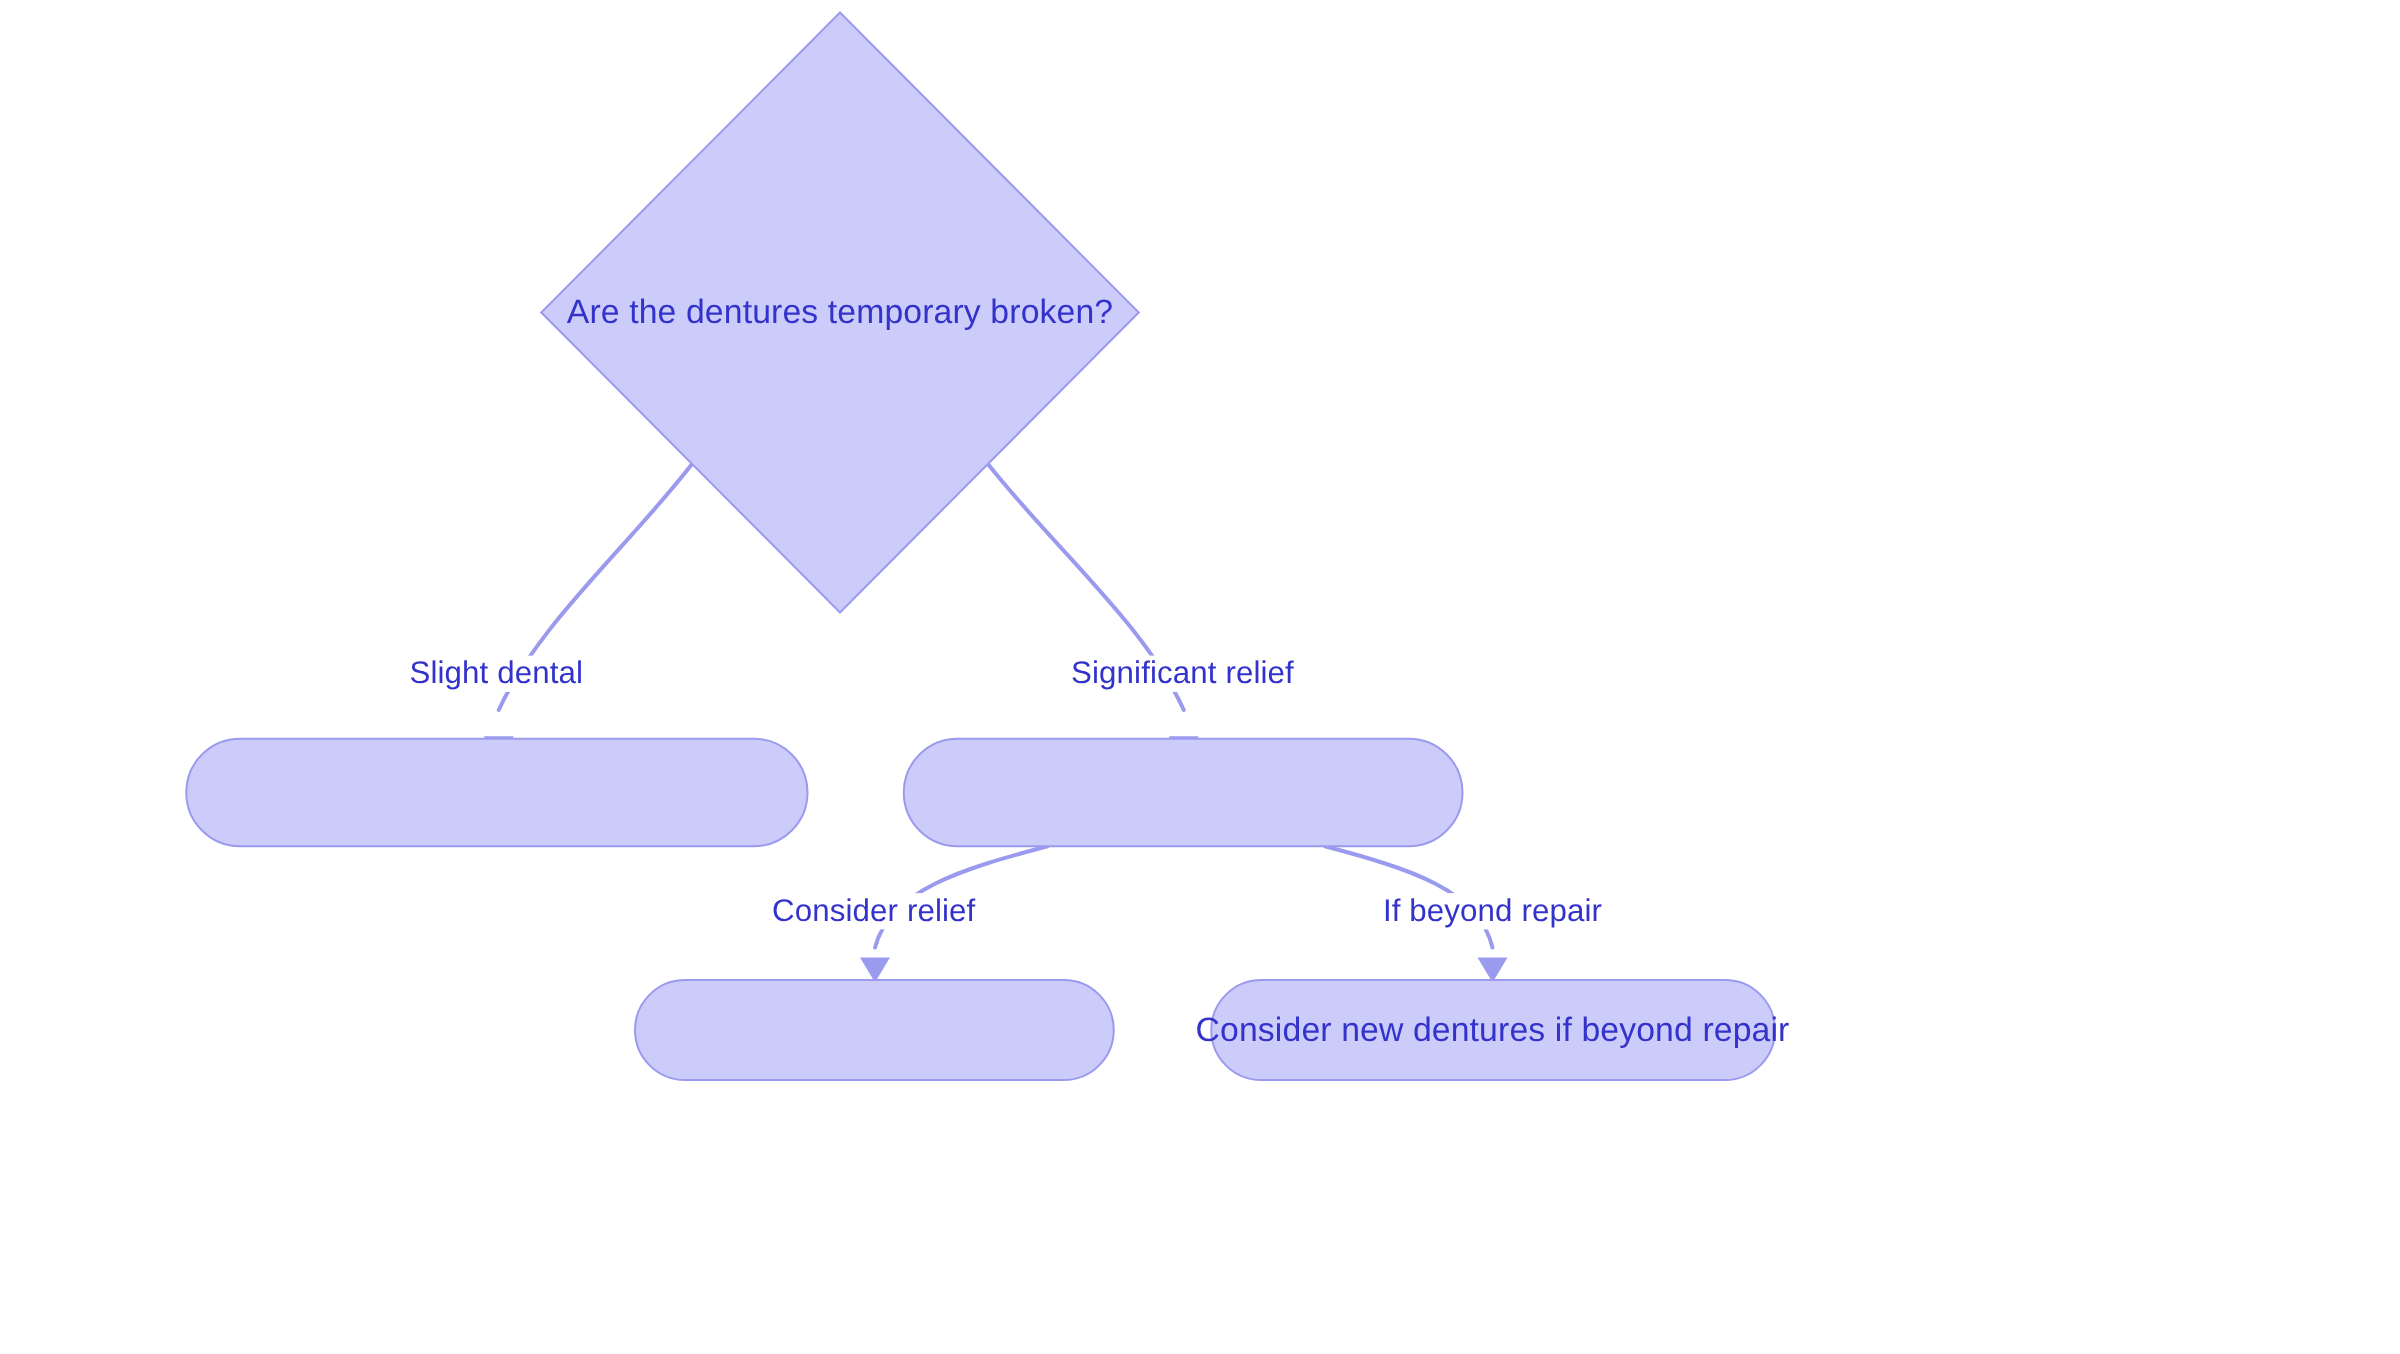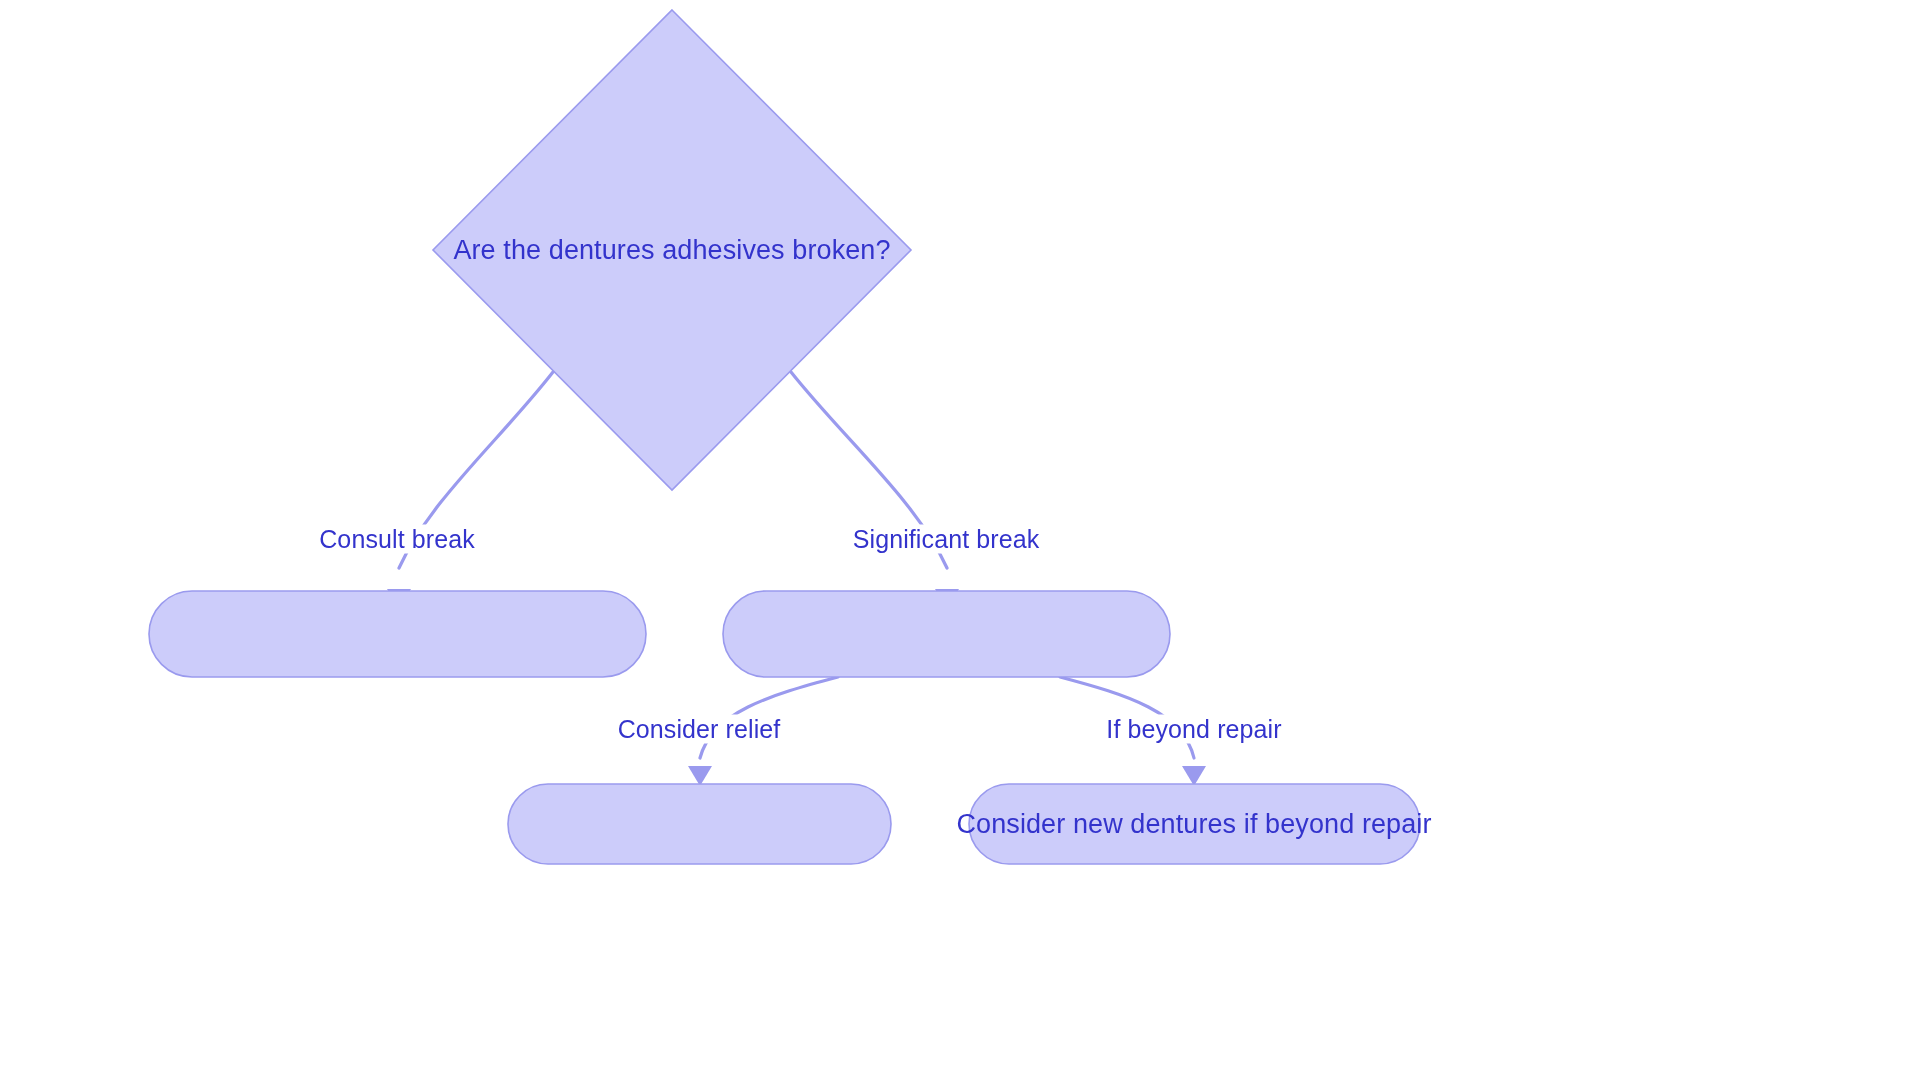--- a/index.html
+++ b/index.html
@@ -109,28 +109,28 @@
 
     <rect class="node-shape" x="149" y="591" width="497" height="86" rx="43" ry="43"></rect>
 
     <rect class="node-shape" x="723" y="591" width="447" height="86" rx="43" ry="43"></rect>
 
     <rect class="node-shape" x="508" y="784" width="383" height="80" rx="40" ry="40"></rect>
 
     <rect class="node-shape" x="969" y="784" width="451" height="80" rx="40" ry="40"></rect>
   </svg>
 
-  <div class="node-label" style="left:672px; top:250px;">Are the dentures adhesives broken?</div>
+  <div class="node-label" style="left:672px; top:250px;">Are the dentures temporary broken?</div>
 
 
 
 
   <div class="node-label" style="left:1194px; top:824px;text-align:center;">Consider new dentures if beyond repair</div>
 
-  <div class="edge-label" style="left:397px; top:539px;">Consult break</div>
+  <div class="edge-label" style="left:397px; top:539px;">Slight dental</div>
 
-  <div class="edge-label" style="left:946px; top:539px;">Significant break</div>
+  <div class="edge-label" style="left:946px; top:539px;">Significant relief</div>
 
   <div class="edge-label" style="left:699px; top:729px;">Consider relief</div>
 
   <div class="edge-label" style="left:1194px; top:729px;text-align:center;">If beyond repair</div>
 
 </div>
 
 </body></html>

